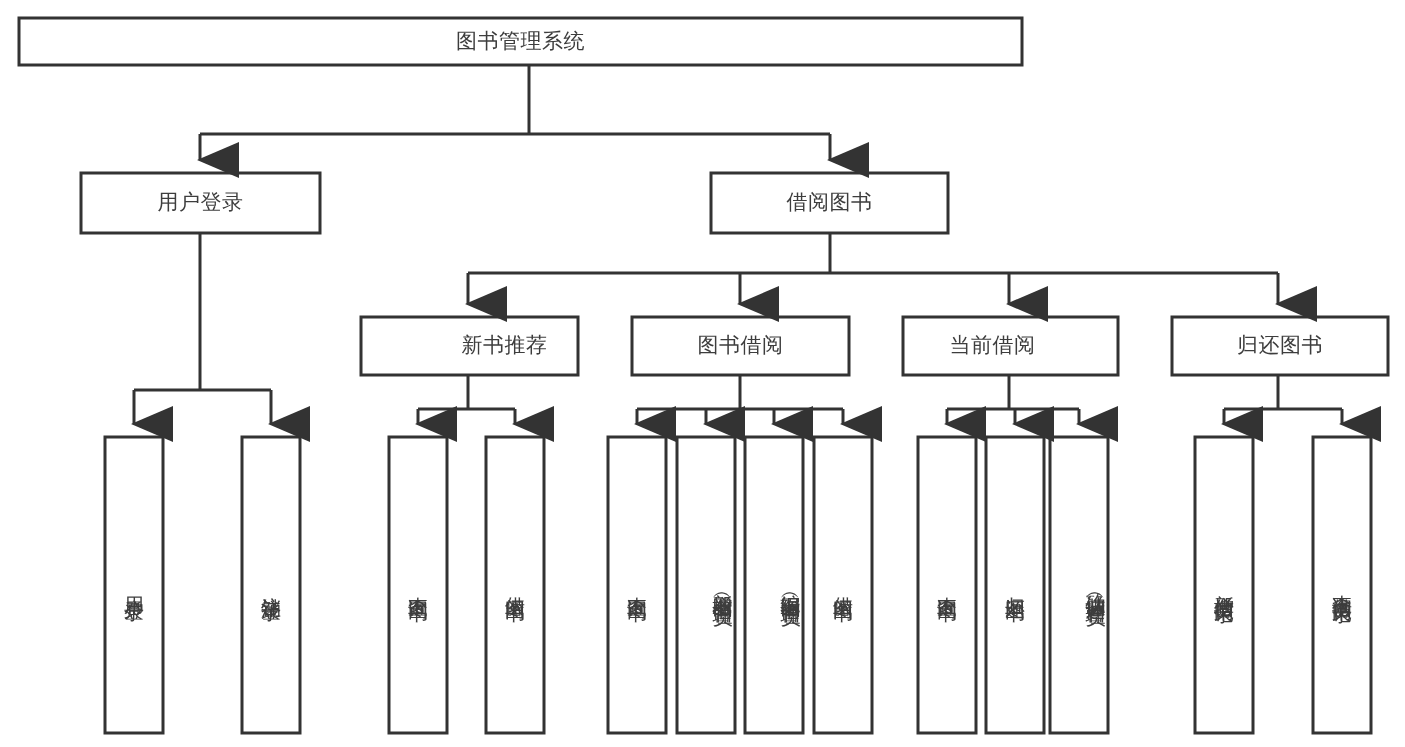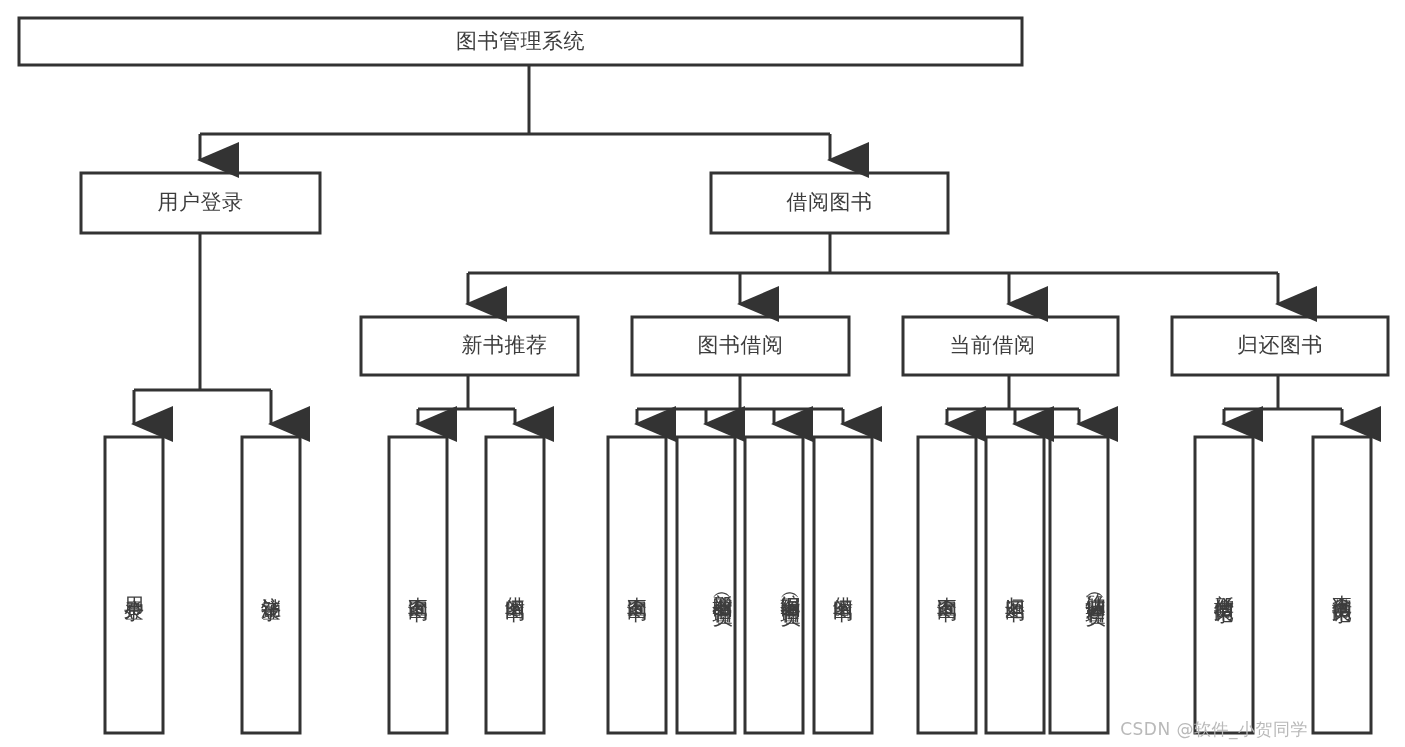--- a/index.html
+++ b/index.html
@@ -185,15 +185,14 @@
   <div class="node-label vertical" style="left:745px; top:437px; width:58px; height:296px;">编辑图书（管理员）</div>
   <div class="node-label vertical centered" style="left:814px; top:437px; width:58px; height:296px;">借阅图书</div>
 
   <div class="node-label vertical centered" style="left:918px; top:437px; width:58px; height:296px;">查询图书</div>
   <div class="node-label vertical centered" style="left:986px; top:437px; width:58px; height:296px;">归还图书</div>
   <div class="node-label vertical" style="left:1050px; top:437px; width:58px; height:296px;">确认归还（管理员）</div>
 
   <div class="node-label vertical centered" style="left:1195px; top:437px; width:58px; height:296px;">新增借阅记录</div>
   <div class="node-label vertical centered" style="left:1313px; top:437px; width:58px; height:296px;">查询借阅记录</div>
 
-  <div id="watermark">CSDN @软件_小贺同学</div>
 
 </div>
 
 </body></html>

